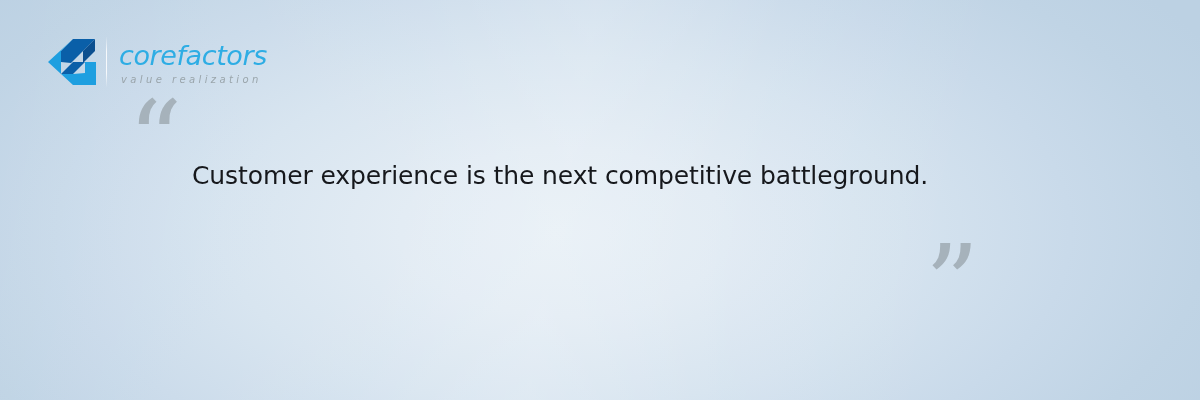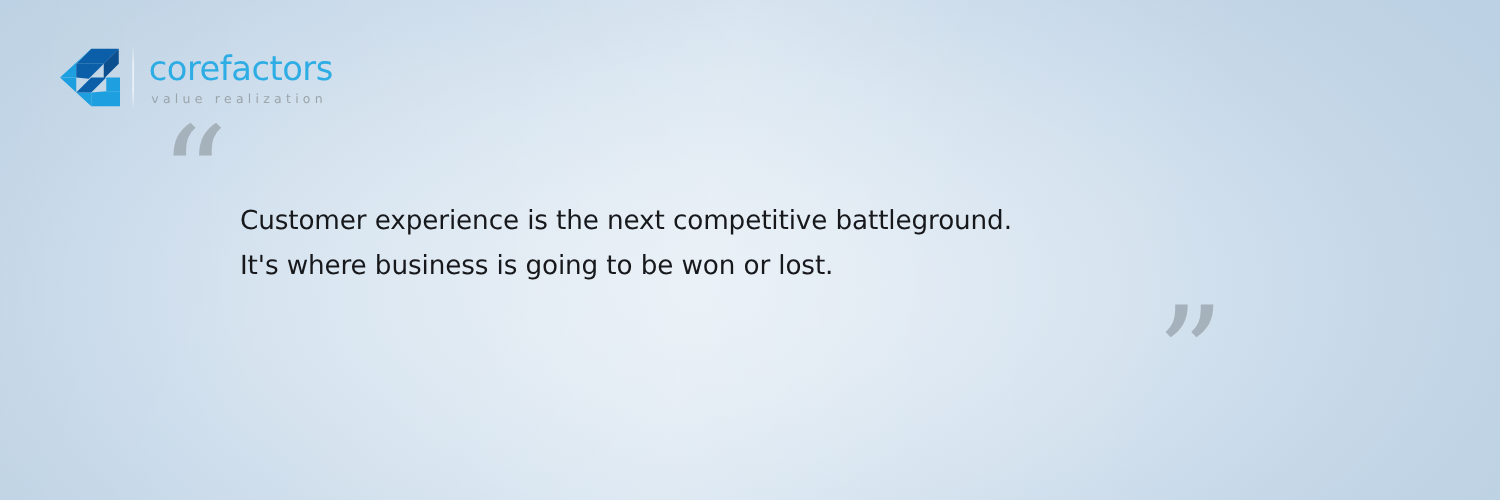--- a/index.html
+++ b/index.html
@@ -44,20 +44,21 @@
   }
 
   
   #logo-block {
     position: absolute;
     left: 44px;
     top: 36px;
     display: flex;
     align-items: center;
     height: 52px;
+    font-style: italic;
   }
   #logo-mark {
     width: 52px;
     height: 48px;
     display: block;
   }
   #logo-divider {
     width: 1px;
     height: 50px;
     margin-left: 10px;
@@ -114,21 +115,21 @@
 
   
   #quote-body {
     position: absolute;
     left: 192px;
     top: 158px;
     width: 860px;
   }
   .quote-line {
     font-family: "DejaVu Sans", sans-serif;
-    font-size: 21px;
+    font-size: 25px;
     line-height: 36px;
     color: #16181c;
     letter-spacing: -0.1px;
     white-space: nowrap;
   }
   #quote-attribution {
     font-family: "DejaVu Sans", sans-serif;
     font-size: 25px;
     font-weight: bold;
     color: #0b0d10;
@@ -164,18 +165,17 @@
       <div id="logo-wordmark">corefactors</div>
       <div id="logo-tagline">value realization</div>
     </div>
 
   </div>
 
   <div class="quote-mark" id="quote-mark-open">“</div>
 
   <div id="quote-body">
     <div class="quote-line">Customer experience is the next competitive battleground.</div>
-    <div class="quote-line">It's where business is going to be won or lost.</div>
   </div>
 
   <div class="quote-mark" id="quote-mark-close">”</div>
 
 </div>
 
 </body></html>

